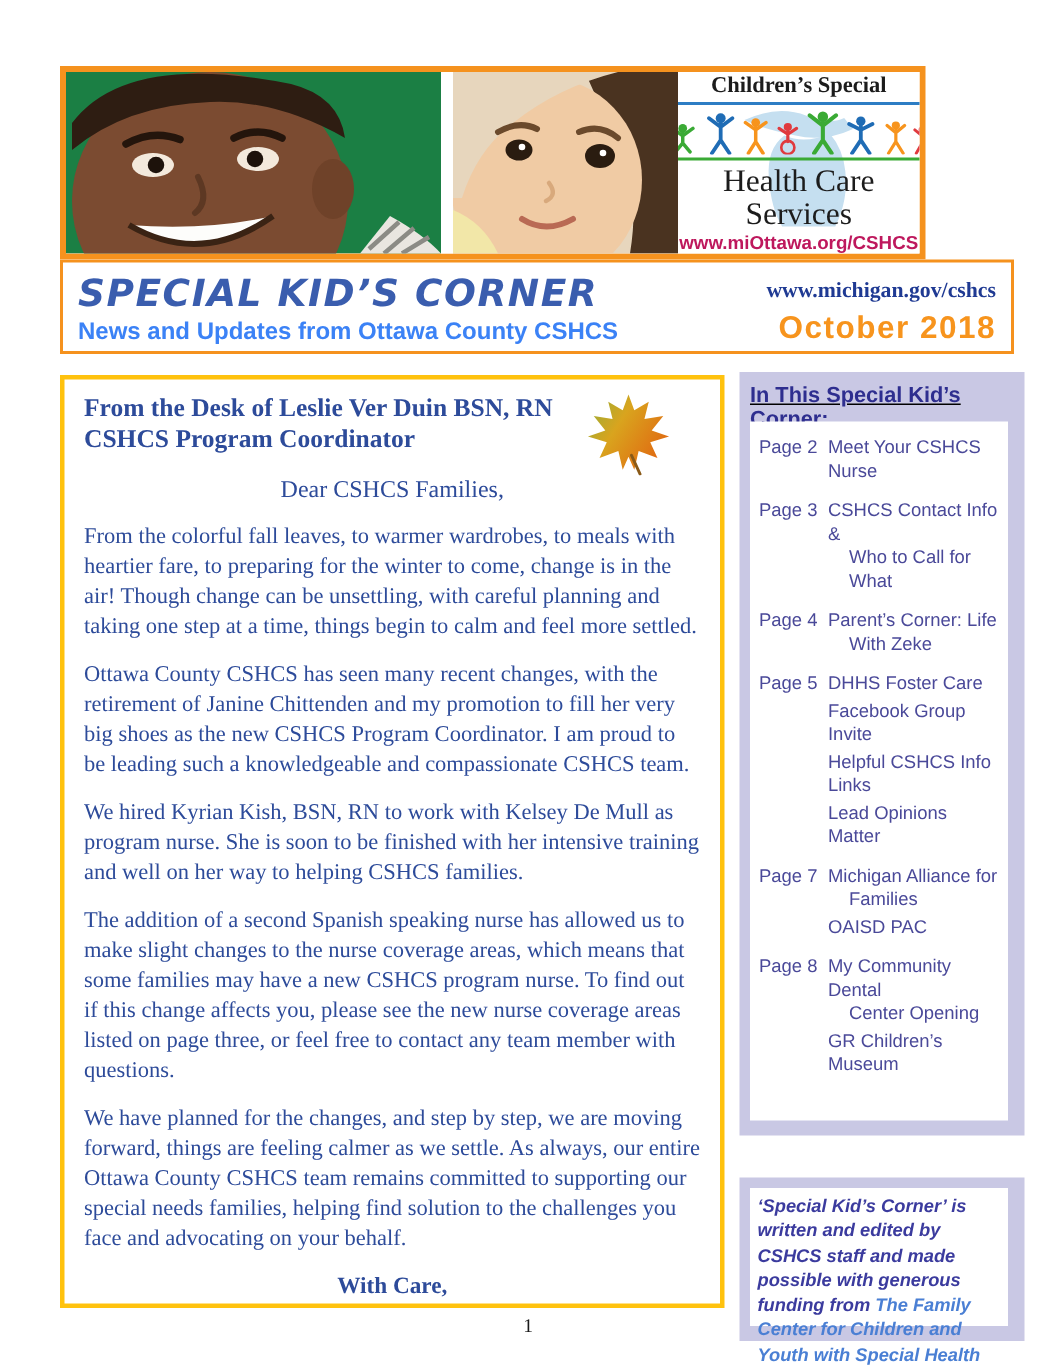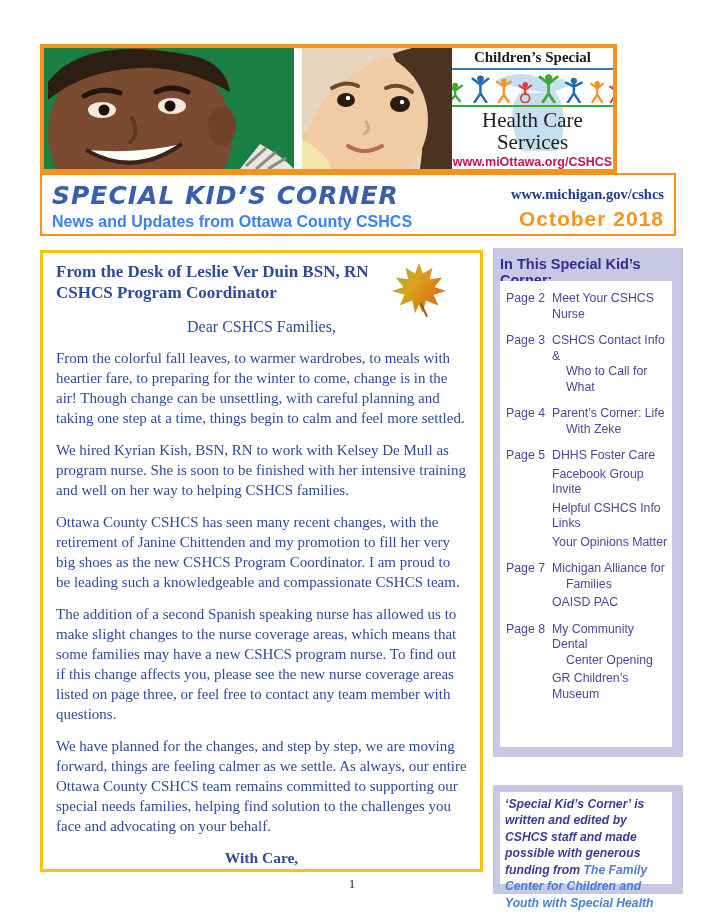--- a/index.html
+++ b/index.html
@@ -60,20 +60,21 @@
   .leaf{position:absolute;right:32px;top:8px;}
   .salutation{font-size:16px;margin:15px 0 0 0;text-align:center;}
   .letter p.body{font-size:15px;line-height:20px;margin:12px 0 0 0;text-align:left;}
   .closing{font-size:15.5px;margin-top:13px;text-align:center;font-weight:bold;}
   .sig-wrap{text-align:center;margin-top:2px;}
 
   
   .sidebar{
     position:absolute;left:493px;top:248px;width:190px;height:509px;
     background:#c9c8e4;
+    text-decoration:underline;
   }
   .sidebar-header{
     padding:8px 0 6px 7px;font-size:14.5px;font-weight:bold;color:#2e2e8f;
   }
   .sidebar-inner{
     position:absolute;left:7px;top:33px;right:11px;bottom:10px;background:#ffffff;
     padding:10px 3px 6px 6px;box-sizing:border-box;overflow:hidden;
   }
   .toc-entry{display:flex;margin-bottom:11px;color:#4a4999;font-size:12.3px;line-height:15.5px;}
   .toc-page{flex:none;width:46px;}
@@ -209,22 +210,22 @@
           <stop offset="0" stop-color="#8fae3a"></stop>
           <stop offset="0.45" stop-color="#d9a41e"></stop>
           <stop offset="1" stop-color="#e06c12"></stop>
         </linearGradient>
       </defs>
       <path d="M30 2 L34 13 L44 7 L41 19 L54 17 L46 27 L58 31 L45 35 L50 46 L37 41 L34 54 L30 45 L26 54 L23 41 L10 46 L15 35 L2 31 L14 27 L6 17 L19 19 L16 7 L26 13 Z" fill="url(#leafgrad)"></path>
       <path d="M32 44 L 38 57" stroke="#8a5a18" stroke-width="2" fill="none" stroke-linecap="round"></path>
     </svg>
     <p class="salutation">Dear CSHCS Families,</p>
     <p class="body">From the colorful fall leaves, to warmer wardrobes, to meals with heartier fare, to preparing for the winter to come, change is in the air! Though change can be unsettling, with careful planning and taking one step at a time, things begin to calm and feel more settled.</p>
+    <p class="body">Ottawa County CSHCS has seen many recent changes, with the retirement of Janine Chittenden and my promotion to fill her very big shoes as the new CSHCS Program Coordinator. I am proud to be leading such a knowledgeable and compassionate CSHCS team.</p>
     <p class="body">We hired Kyrian Kish, BSN, RN to work with Kelsey De Mull as program nurse. She is soon to be finished with her intensive training and well on her way to helping CSHCS families.</p>
-    <p class="body">Ottawa County CSHCS has seen many recent changes, with the retirement of Janine Chittenden and my promotion to fill her very big shoes as the new CSHCS Program Coordinator. I am proud to be leading such a knowledgeable and compassionate CSHCS team.</p>
     <p class="body">The addition of a second Spanish speaking nurse has allowed us to make slight changes to the nurse coverage areas, which means that some families may have a new CSHCS program nurse. To find out if this change affects you, please see the new nurse coverage areas listed on page three, or feel free to contact any team member with questions.</p>
     <p class="body">We have planned for the changes, and step by step, we are moving forward, things are feeling calmer as we settle. As always, our entire Ottawa County CSHCS team remains committed to supporting our special needs families, helping find solution to the challenges you face and advocating on your behalf.</p>
     <div class="closing">With Care,</div>
     <div class="sig-wrap" aria-label="Leslie VerDuin, BSN RN">
       <svg width="200" height="46" viewBox="0 0 200 46">
         <path d="M30 38 C 18 46 10 40 16 30 C 24 16 42 4 47 9 C 51 14 38 26 30 38
                  M 36 28 C 50 18 60 20 54 29 C 50 36 58 33 64 26
                  M 70 8 L 62 34
                  M 62 29 C 68 23 74 23 72 29 C 70 36 78 32 83 25
                  M 88 8 C 96 12 94 27 85 33 C 80 35 81 28 88 22 C 94 17 101 19 99 27
@@ -263,21 +264,21 @@
           <div class="toc-line cont">With Zeke</div>
         </div>
       </div>
 
       <div class="toc-entry">
         <span class="toc-page">Page 5</span>
         <div class="toc-lines">
           <div class="toc-line">DHHS Foster Care</div>
           <div class="toc-line sub">Facebook Group Invite</div>
           <div class="toc-line sub">Helpful CSHCS Info Links</div>
-          <div class="toc-line sub">Your Opinions Matter</div>
+          <div class="toc-line sub">Lead Opinions Matter</div>
         </div>
       </div>
 
 
       <div class="toc-entry">
         <span class="toc-page">Page 7</span>
         <div class="toc-lines">
           <div class="toc-line">Michigan Alliance for</div>
           <div class="toc-line cont">Families</div>
           <div class="toc-line sub">OAISD PAC</div>

